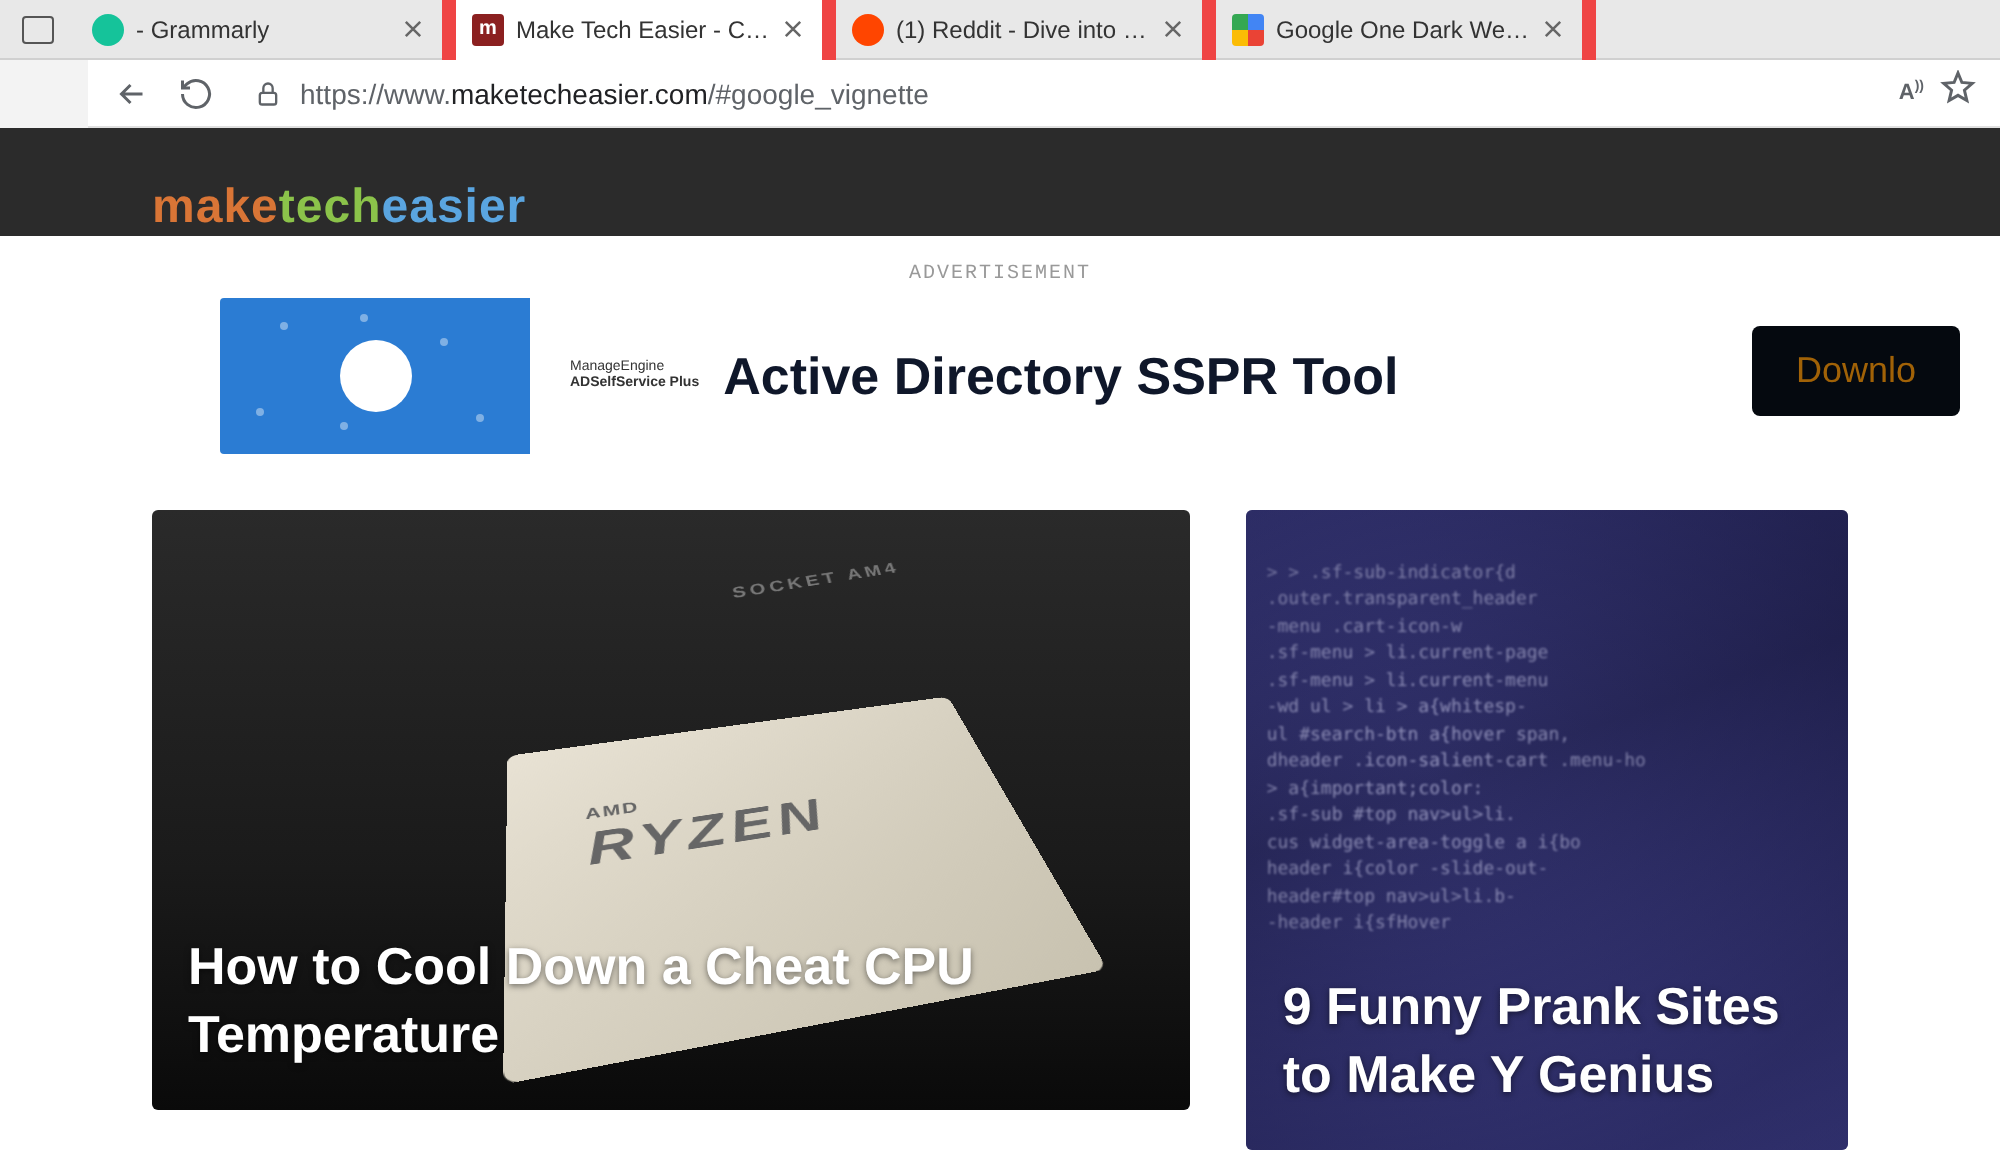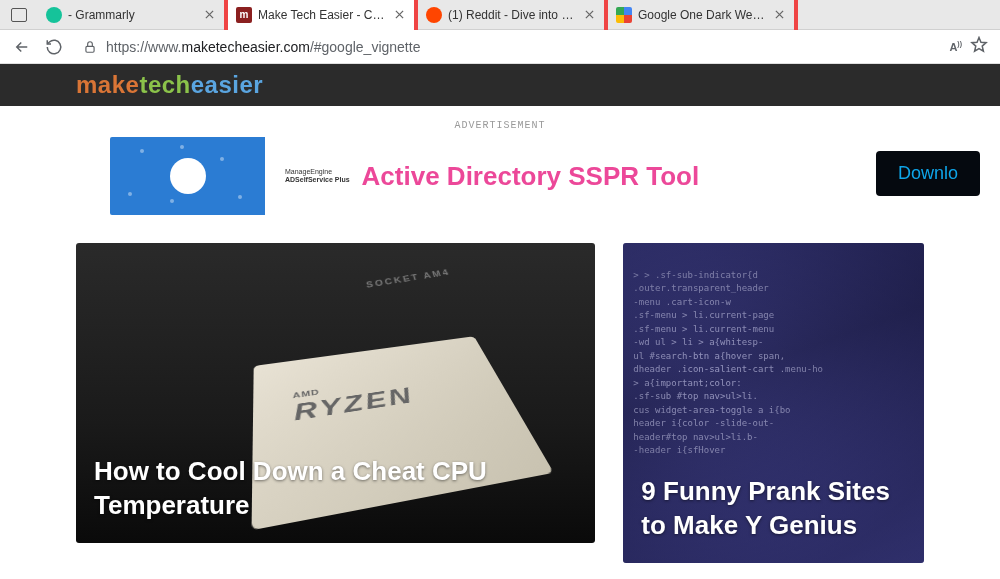--- a/index.html
+++ b/index.html
@@ -3,60 +3,60 @@
   <meta charset="utf-8">
   <style>
     * { margin: 0; padding: 0; box-sizing: border-box; }
     body { font-family: -apple-system, BlinkMacSystemFont, "Segoe UI", Arial, sans-serif; background: #fff; width: 1000px; overflow: hidden; }
     
     
     .browser-chrome { background: #f3f3f3; }
     .tab-bar { display: flex; align-items: center; height: 30px; background: #e8e8e8; border-bottom: 1px solid #d0d0d0; }
     .tab-spacer { width: 38px; display: flex; align-items: center; justify-content: center; }
     .collection-icon { width: 16px; height: 14px; border: 1.5px solid #555; border-radius: 2px; }
-    .tab { display: flex; align-items: center; height: 30px; padding: 0 8px; border-right: 4px solid #ef4444; width: 190px; min-width: 0; cursor: pointer; }
+    .tab { display: flex; align-items: center; height: 30px; padding: 0 8px; border-right: 7px solid #ef4444; width: 190px; min-width: 0; cursor: pointer; }
     .tab.active { background: #fff; }
     .tab-favicon { width: 16px; height: 16px; margin-right: 6px; flex-shrink: 0; border-radius: 2px; display: flex; align-items: center; justify-content: center; }
     .tab-title { font-size: 12px; color: #333; white-space: nowrap; overflow: hidden; text-overflow: ellipsis; flex: 1; }
     .tab-close { width: 14px; height: 14px; margin-left: 4px; display: flex; align-items: center; justify-content: center; color: #666; flex-shrink: 0; }
     .tab-close svg { width: 9px; height: 9px; }
     
-    .toolbar { display: flex; align-items: center; height: 34px; padding: 0 8px; background: #fff; border-bottom: 1px solid #e0e0e0; gap: 4px; }
+    .toolbar { display: flex; align-items: center; height: 34px; padding: 0 8px; background: #fff; border-bottom: 1px solid #e0e0e0; gap: 4px; margin-left: 44px; }
     .nav-btn { width: 28px; height: 28px; display: flex; align-items: center; justify-content: center; color: #5f6368; cursor: pointer; border-radius: 4px; }
     .nav-btn svg { width: 18px; height: 18px; }
     .address-bar { flex: 1; display: flex; align-items: center; margin: 0 10px; height: 28px; }
     .lock-icon { width: 16px; height: 16px; margin-right: 8px; color: #5f6368; display:flex; align-items:center; justify-content:center;}
     .url { font-size: 14px; color: #5f6368; }
     .url .host { color: #202124; }
     .toolbar-right { display: flex; align-items: center; gap: 8px; padding-right: 4px; color: #5f6368; }
     .toolbar-icon { width: 18px; height: 18px; }
     
     
-    .site-header { background: #2b2b2b; height: 42px; display: flex; align-items: center; padding: 0 0 0 76px; gap: 35px; }
+    .site-header { background: #2b2b2b; height: 54px; display: flex; align-items: flex-end; padding: 0 0 0 76px; gap: 35px; }
     .logo { font-size: 24px; font-weight: 700; letter-spacing: 0.5px; }
     .logo .m1 { color: #d97536; }
     .logo .m2 { color: #8bc34a; }
     .logo .m3 { color: #5aa5e0; }
     .site-nav { display: flex; margin-left: auto; gap: 30px; align-items: center; height: 100%; padding-right: 8px; }
     .nav-item { color: #fff; font-size: 16px; display: flex; align-items: center; gap: 6px; cursor: pointer; white-space: nowrap; }
     .caret-down { width: 0; height: 0; border-left: 4px solid transparent; border-right: 4px solid transparent; border-top: 5px solid #fff; }
     
     
     .content { padding: 0; }
     .ad-label { text-align: center; font-size: 10px; color: #999; letter-spacing: 1px; margin-top: 14px; margin-bottom: 6px; font-family: Liberation Mono, monospace; }
     .ad-banner { width: 780px; height: 78px; margin: 0 auto; background: #2b7cd3; display: flex; border-radius: 2px; overflow: visible; position: relative; }
     .ad-left { width: 155px; position: relative; display:flex; align-items:center; justify-content:center; }
     .ad-key { width: 36px; height: 36px; background: #fff; border-radius: 50%; position: relative; }
     .ad-dots { position:absolute; width:100%; height:100%; }
     .ad-dots span { position:absolute; width:4px; height:4px; background:#fff; border-radius:50%; opacity:0.4; }
     .ad-mid { flex: 1; background: #fff; display: flex; align-items: center; padding: 0 20px; gap: 12px; }
     .ad-brand { font-size: 7px; color:#333; line-height:1.1; }
-    .ad-headline { font-size: 26px; font-weight: 700; color: #ec4899; }
+    .ad-headline { font-size: 26px; font-weight: 700; color: #0f172a; }
     .ad-right { position: absolute; right: -90px; top: 14px; }
-    .ad-cta { background: #05090f; color: #0ea5e9; border: none; font-size: 18px; padding: 12px 22px; border-radius: 4px; cursor: pointer; }
+    .ad-cta { background: #05090f; color: #a16207; border: none; font-size: 18px; padding: 12px 22px; border-radius: 4px; cursor: pointer; }
     
     .card-row { display: flex; gap: 28px; padding: 0 76px; margin-top: 28px; }
     .card { position: relative; border-radius: 3px; overflow: hidden; cursor: pointer; }
     .card-1 { width: 570px; height: 300px; background: linear-gradient(180deg, #2a2a2a 0%, #1a1a1a 60%, #0a0a0a 100%); }
     .card-2 { width: 330px; height: 320px; background: linear-gradient(160deg, #3a3a7a 0%, #2a2a5a 40%, #4a4a9a 100%); }
     .card-title { position: absolute; bottom: 20px; left: 18px; right: 18px; color: #fff; font-size: 26px; font-weight: 700; line-height: 1.3; text-shadow: 0 1px 3px rgba(0,0,0,0.5); }
     
     
     .cpu-board { position:absolute; inset:0; }
     .cpu-chip { position: absolute; left: 180px; top: 70px; width: 260px; height: 200px; background: linear-gradient(145deg, #e8e2d4, #c8c2b0); transform: perspective(400px) rotateX(42deg) rotateZ(-12deg); border-radius: 6px; }

